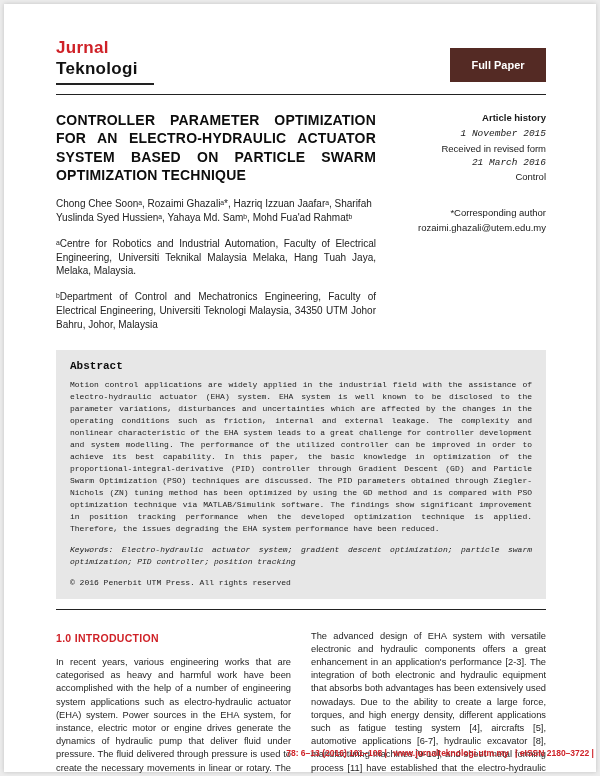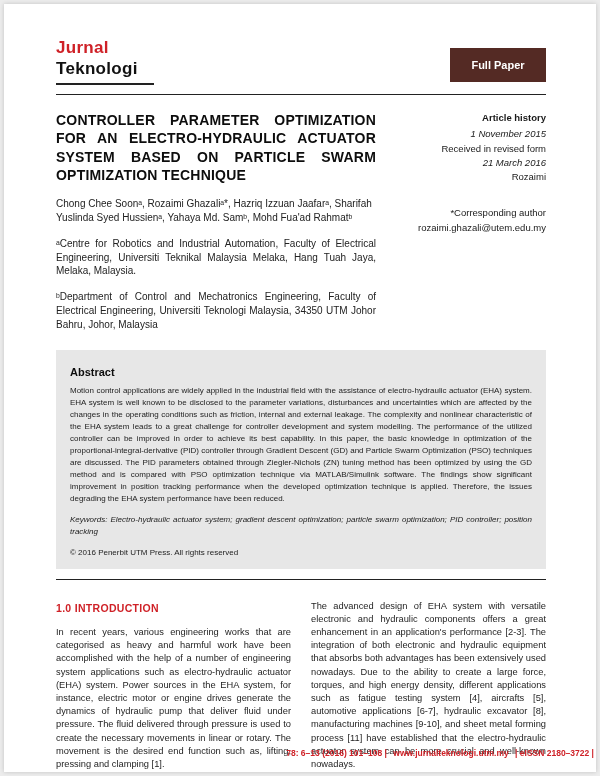--- a/index.html
+++ b/index.html
@@ -42,28 +42,29 @@
   .main-row{display:flex;margin-top:16px;}
   .left-col{flex:1;padding-right:22px;}
   .right-col{width:148px;flex:none;text-align:right;font-size:9.5px;line-height:1.5;}
   .title{
     font-size:14px;font-weight:bold;line-height:1.32;
     text-align:justify;color:#0d0d0d;letter-spacing:.2px;
   }
   .authors{margin-top:12px;font-size:10px;line-height:1.4;color:#222;}
   .affil{margin-top:12px;font-size:10px;line-height:1.38;text-align:justify;color:#222;}
   .h-head{font-weight:bold;margin-bottom:2px;}
-  .h-date{font-style:italic;}
+  .h-date{font-style:italic;font-family:Liberation Mono, monospace;}
   .corresponding{margin-top:22px;}
   .email{word-break:break-all;cursor:pointer;}
   
   .abstract-box{
     margin-top:18px;
     background:var(--abstract-bg);
-    padding:16px 14px 12px 14px;
+    padding:10px 14px 12px 14px;
+    font-family:Liberation Mono, monospace;
   }
   .abs-head{font-size:11px;font-weight:bold;margin-bottom:7px;color:#0d0d0d;}
   .abs-text{font-size:8px;line-height:1.5;text-align:justify;color:#222;}
   .keywords{font-size:8px;line-height:1.5;font-style:italic;margin-top:9px;text-align:justify;color:#222;}
   .copyright{font-size:8px;margin-top:10px;color:#222;}
   .hr2{margin-top:10px;}
   
   .body-cols{display:flex;gap:20px;margin-top:20px;align-items:flex-end;}
   .col{flex:1;}
   .sec-head{
@@ -102,21 +103,21 @@
       <p class="authors">Chong Chee Soonᵃ, Rozaimi Ghazaliᵃ*, Hazriq Izzuan Jaafarᵃ, Sharifah Yuslinda Syed Hussienᵃ, Yahaya Md. Samᵇ, Mohd Fua'ad Rahmatᵇ</p>
       <p class="affil">ᵃCentre for Robotics and Industrial Automation, Faculty of Electrical Engineering, Universiti Teknikal Malaysia Melaka, Hang Tuah Jaya, Melaka, Malaysia.</p>
       <p class="affil">ᵇDepartment of Control and Mechatronics Engineering, Faculty of Electrical Engineering, Universiti Teknologi Malaysia, 34350 UTM Johor Bahru, Johor, Malaysia</p>
     </div>
     <aside class="right-col">
       <div class="history">
         <div class="h-head">Article history</div>
         <div class="h-date">1 November 2015</div>
         <div class="h-label">Received in revised form</div>
         <div class="h-date">21 March 2016</div>
-        <div class="h-label">Rozaimi</div>
+        <div class="h-label">Control</div>
       </div>
       <div class="corresponding">
         <div>*Corresponding author</div>
         <div class="email">rozaimi.ghazali@utem.edu.my</div>
       </div>
     </aside>
   </div>
 
   <section class="abstract-box">
     <div class="abs-head">Abstract</div>

